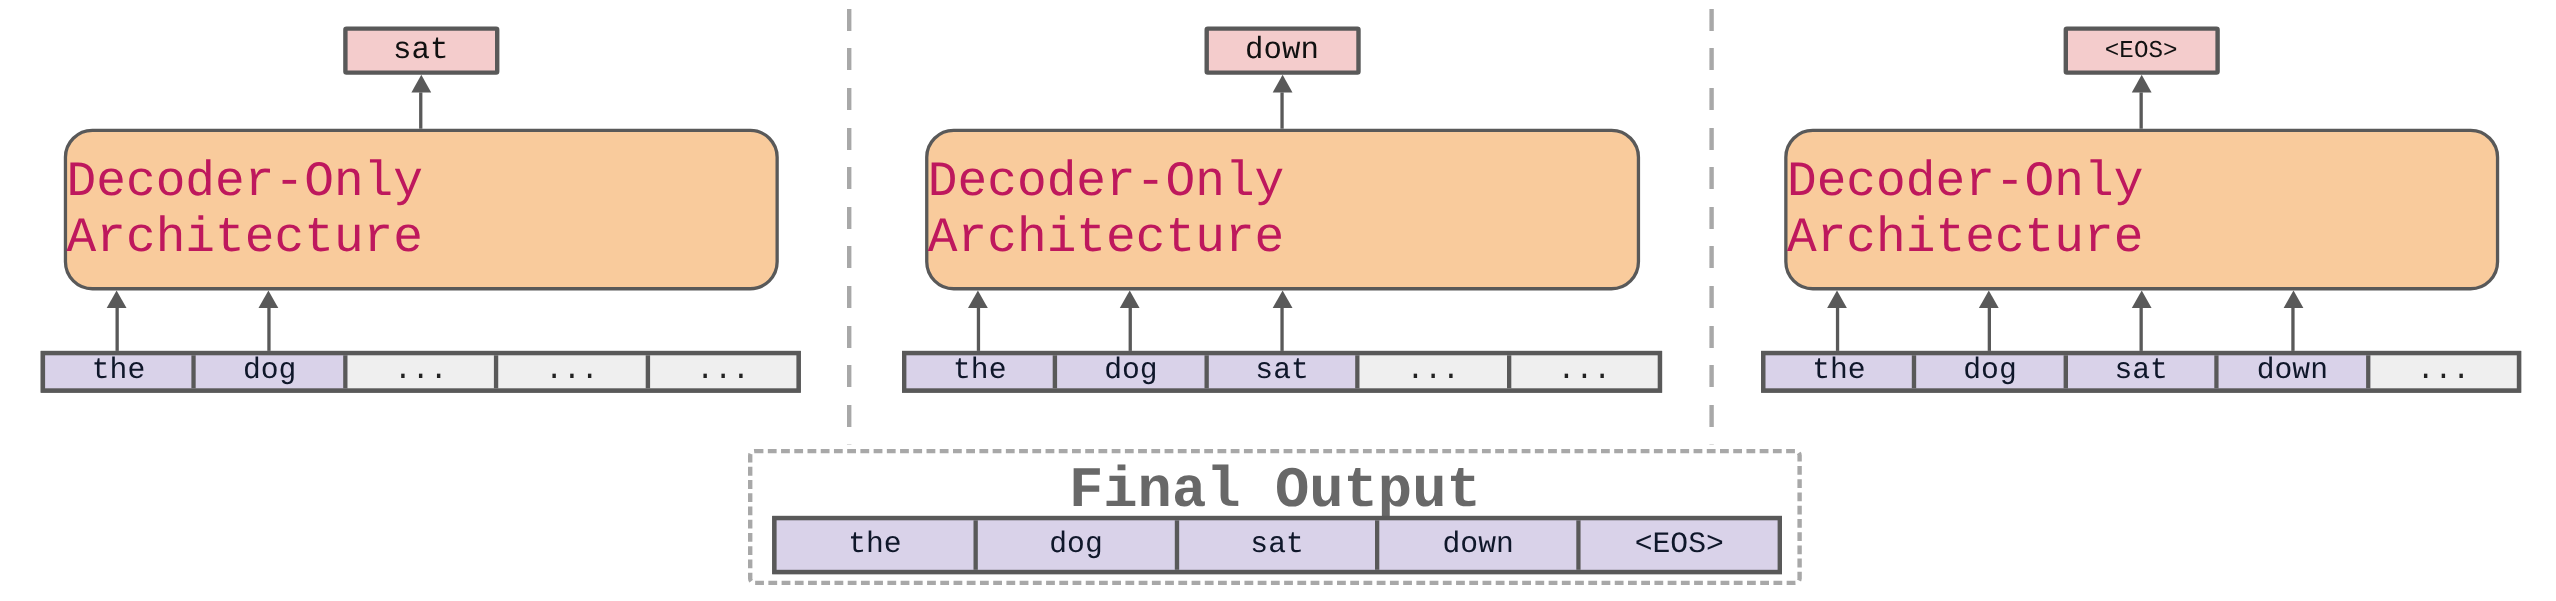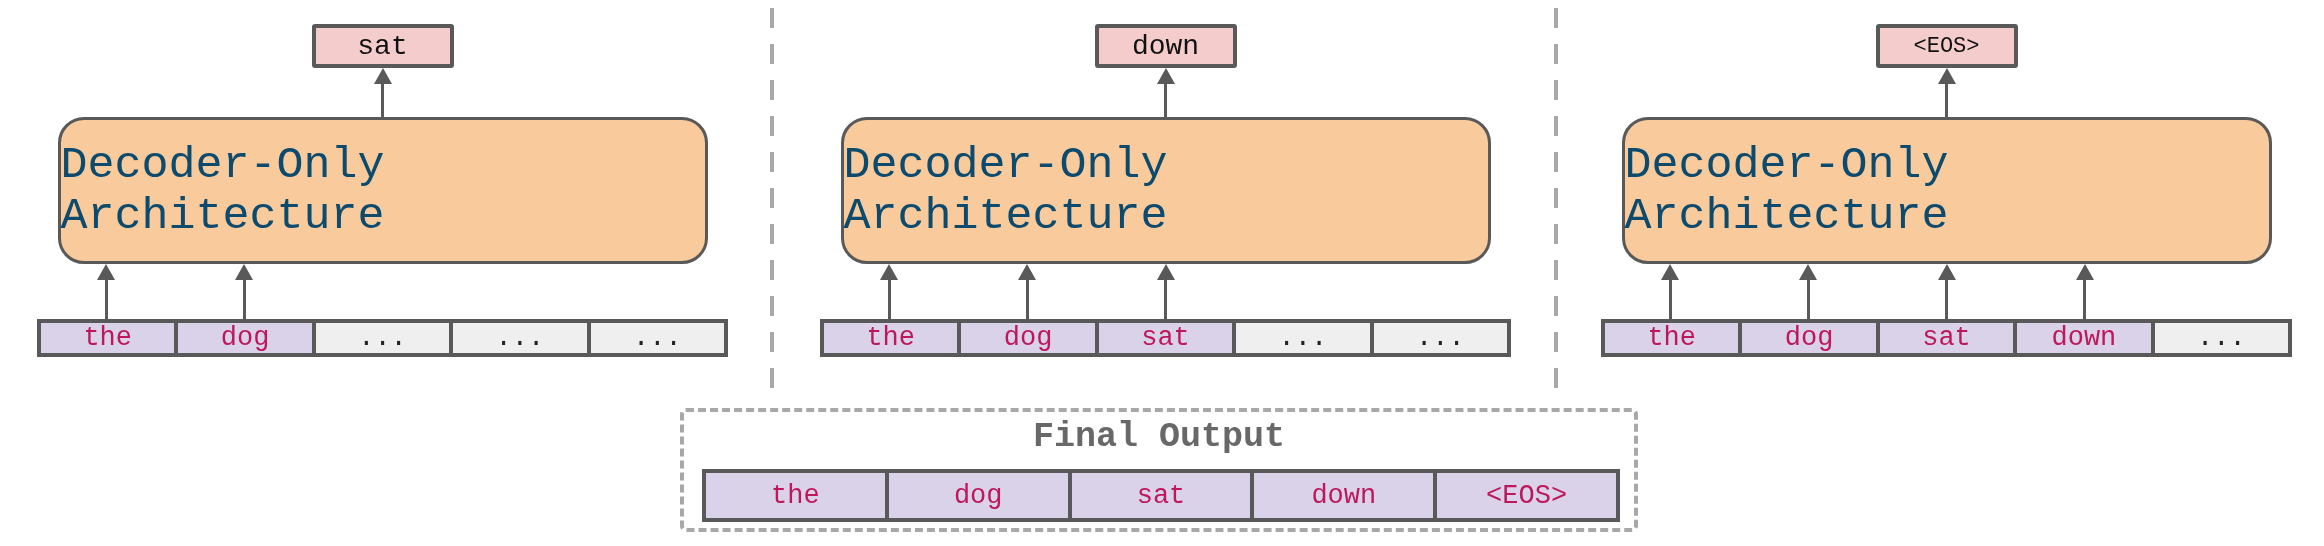--- a/index.html
+++ b/index.html
@@ -36,21 +36,21 @@
 
   .decoder {
     position: absolute;
     top: 117px; left: 50%; transform: translateX(-50%);
     width: 650px; height: 147px;
     box-sizing: border-box;
     background: var(--orange);
     border: 3px solid var(--bdr);
     border-radius: 26px;
     display: flex; align-items: center; justify-content: center;
-    font-size: 45px; color: #0c4a6e;
+    font-size: 45px; color: #be185d;
   }
 
   .arrow {
     position: absolute;
     width: 20px;
     display: flex; flex-direction: column; align-items: center;
   }
   .arrow .head {
     width: 0; height: 0;
     border-left: 9px solid transparent;
@@ -65,21 +65,21 @@
     width: 691px; height: 38px;
     box-sizing: border-box;
     border: 4px solid var(--bdr);
     display: flex;
     background: var(--bdr);
   }
   .cell {
     flex: 1;
     box-sizing: border-box;
     display: flex; align-items: center; justify-content: center;
-    font-size: 27px; color: #be185d;
+    font-size: 27px; color: #0f172a;
     border-right: 4px solid var(--bdr);
   }
   .cell:last-child { border-right: none; }
   .cell.token { background: var(--purple); }
   .cell.placeholder { background: var(--lgray); color: #222222; }
 
   .separator {
     position: absolute;
     top: 8px; height: 396px; width: 4px;
     background: repeating-linear-gradient(to bottom, var(--dash) 0 20px, transparent 20px 36px);
@@ -89,21 +89,21 @@
     position: absolute;
     left: 680px; top: 408px;
     width: 958px; height: 124px;
     box-sizing: border-box;
     border: 4px dashed var(--dash);
     border-radius: 6px;
   }
   .final-title {
     margin-top: 5px;
     text-align: center;
-    font-size: 35px; font-weight: bold;
+    font-size: 52px; font-weight: bold;
     color: var(--ftext);
   }
   .final-row {
     position: absolute;
     left: 18px; top: 57px;
     width: 918px; height: 53px;
     box-sizing: border-box;
     border: 4px solid var(--bdr);
     display: flex;
     background: var(--bdr);

